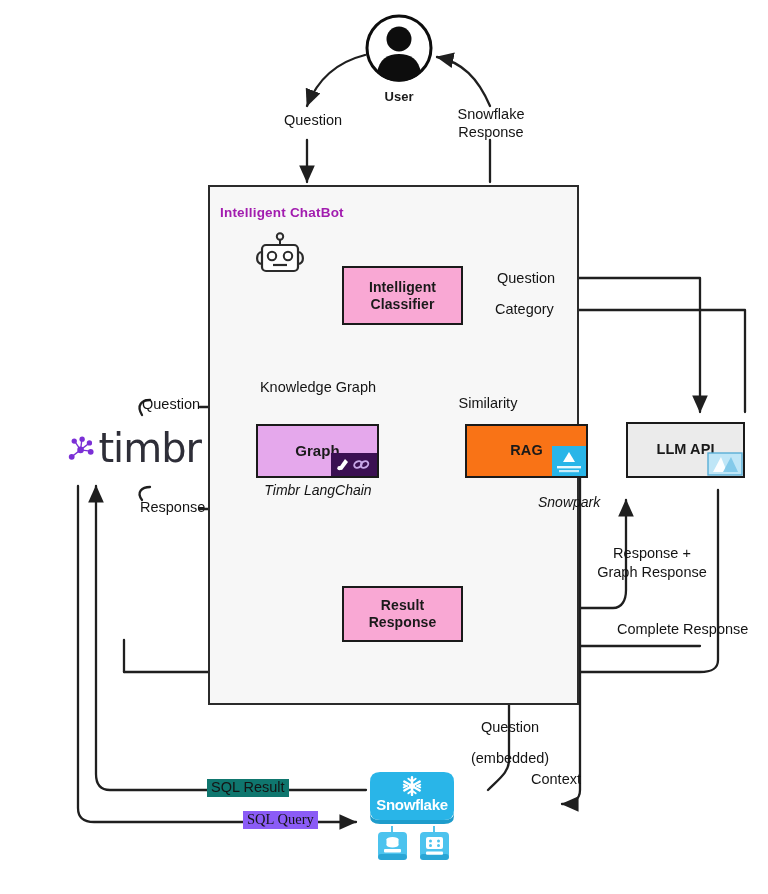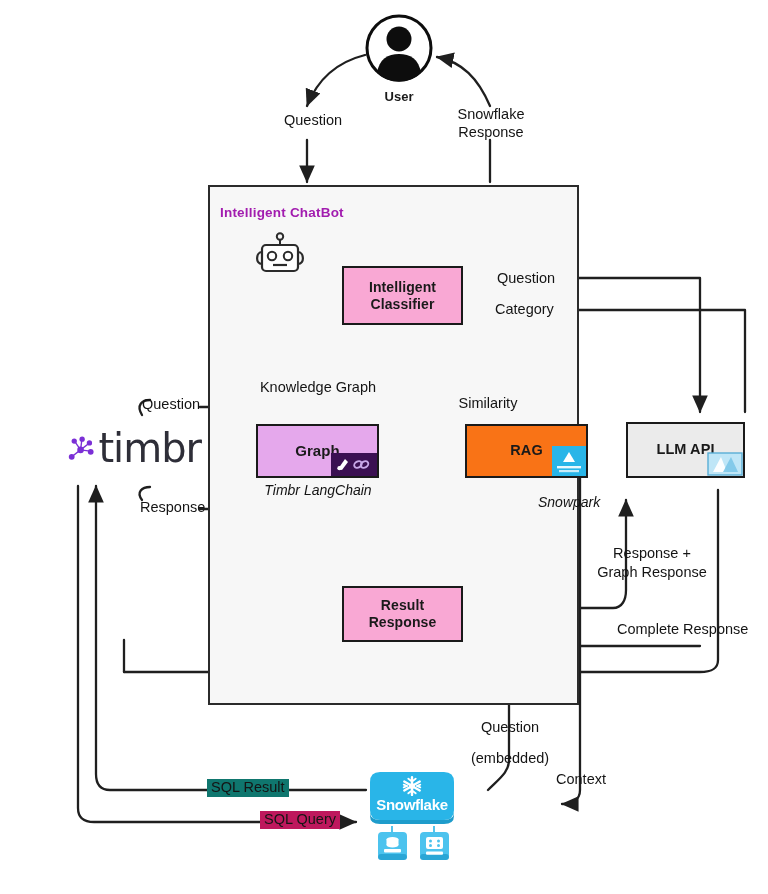--- a/index.html
+++ b/index.html
@@ -221,24 +221,24 @@
   <div class="lbl" style="left:140px;top:499px;">Response</div>
 
   <div class="lbl ctr" style="left:586px;top:545px;width:132px;">Response +</div>
   <div class="lbl ctr" style="left:578px;top:564px;width:148px;">Graph Response</div>
 
   <div class="lbl" style="left:617px;top:621px;">Complete Response</div>
 
   <div class="lbl ctr" style="left:462px;top:719px;width:96px;">Question</div>
   <div class="lbl ctr" style="left:454px;top:738px;width:112px;margin-top:12px;">(embedded)</div>
 
-  <div class="lbl" style="left:556px;top:771px;">Context</div>
+  <div class="lbl" style="left:531px;top:771px;">Context</div>
 
   <div class="lbl" style="left:207px;top:779px;background:#0f766e;padding:0 4px;">SQL Result</div>
-  <div class="lbl" style="left:260px;top:811px;background:#be185d;padding:0 4px;">SQL Query</div>
+  <div class="lbl" style="left:243px;top:811px;background:#8b5cf6;padding:0 4px;font-family:Liberation Serif, serif;">SQL Query</div>
 
   <div id="timbr-logo">
     <svg width="48" height="46" viewBox="0 0 48 46">
       <g stroke="#7b2fd6" stroke-width="2.2">
         <line x1="23" y1="26" x2="10" y2="36"></line>
         <line x1="23" y1="26" x2="14" y2="13"></line>
         <line x1="23" y1="26" x2="25" y2="10"></line>
         <line x1="23" y1="26" x2="36" y2="16"></line>
         <line x1="23" y1="26" x2="38" y2="28"></line>
       </g>

